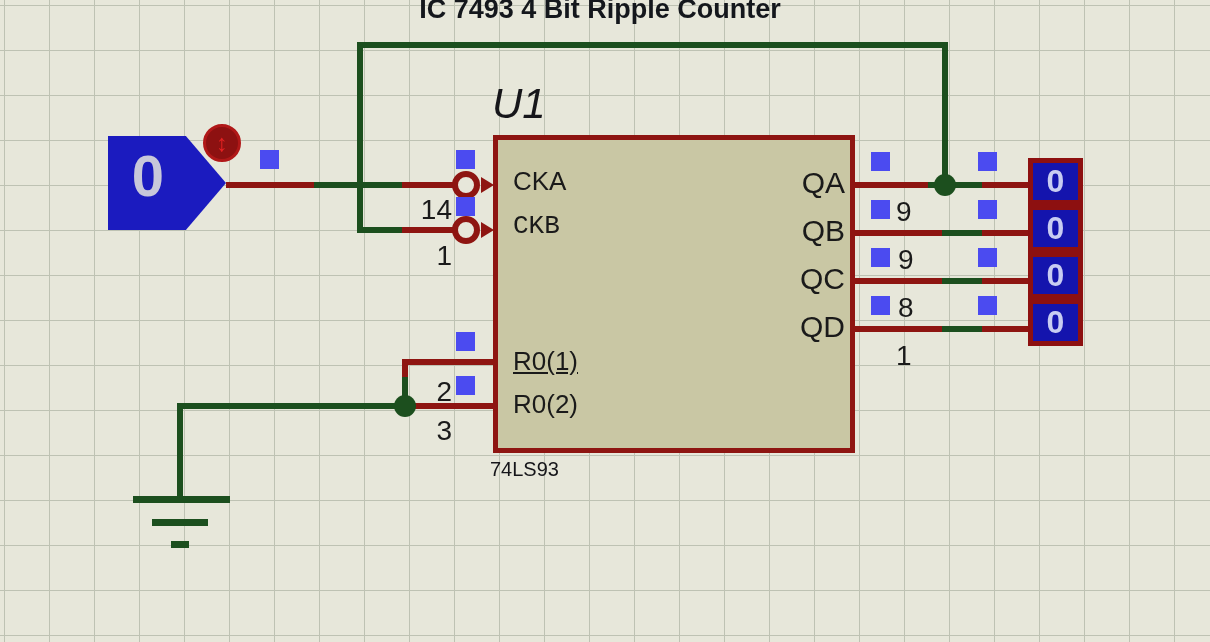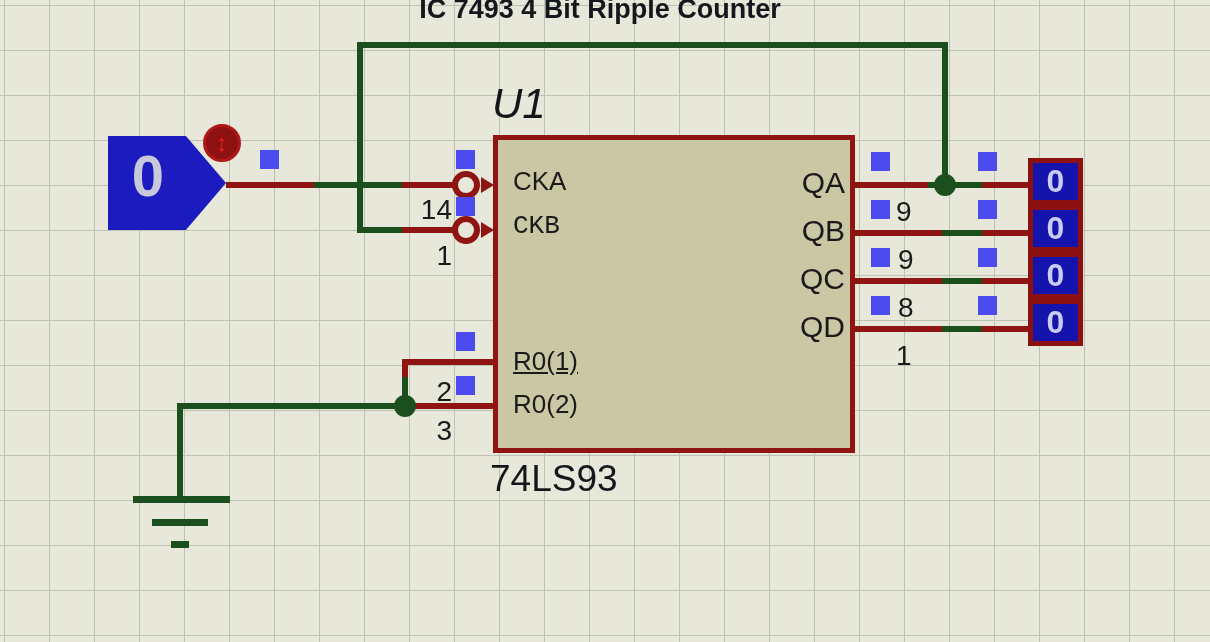--- a/index.html
+++ b/index.html
@@ -15,21 +15,21 @@
     background-size:45px 45px;
     background-position:4px 5px;
   }
   .abs{position:absolute;}
   .title{
     left:300px;top:-6px;width:600px;text-align:center;
     font-size:27px;font-weight:bold;color:#14171c;letter-spacing:0px;
   }
   .clk-label{left:133px;top:50px;font-size:38px;color:#1e1e1e;}
   .u1-label{left:492px;top:80px;font-size:42px;color:#16161a;font-style:italic;}
-  .part-label{left:490px;top:458px;font-size:37px;color:#16161a;}
+  .part-label{left:490px;top:458px;font-size:20px;color:#16161a;}
   .watermark{left:903px;top:582px;font-size:27px;font-weight:bold;color:#0e0e0e;}
 
   
   .wire{position:absolute;}
   .wg{background:#1c4f1e;}
   .wr{background:#8e1511;}
   .dot{position:absolute;width:22px;height:22px;border-radius:50%;background:#1c4f1e;}
 
   
   .chip{

